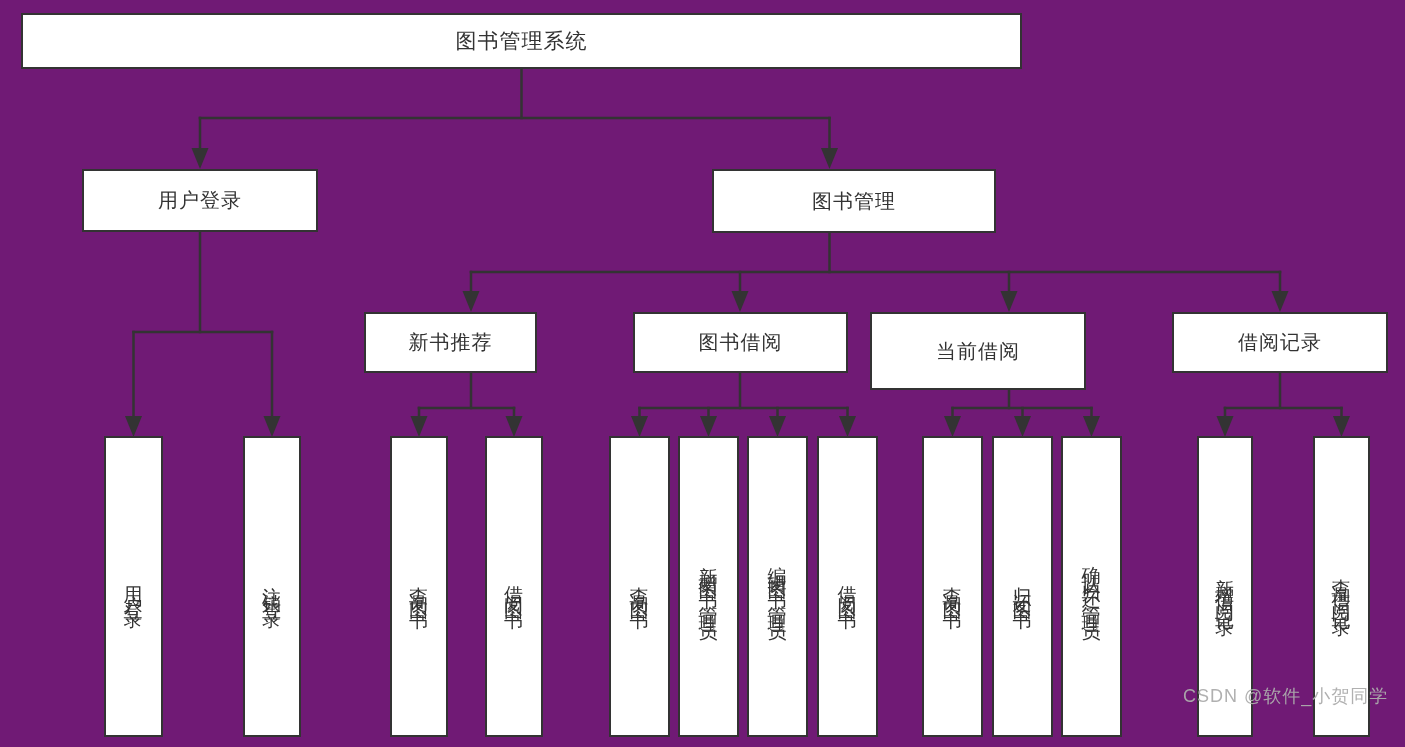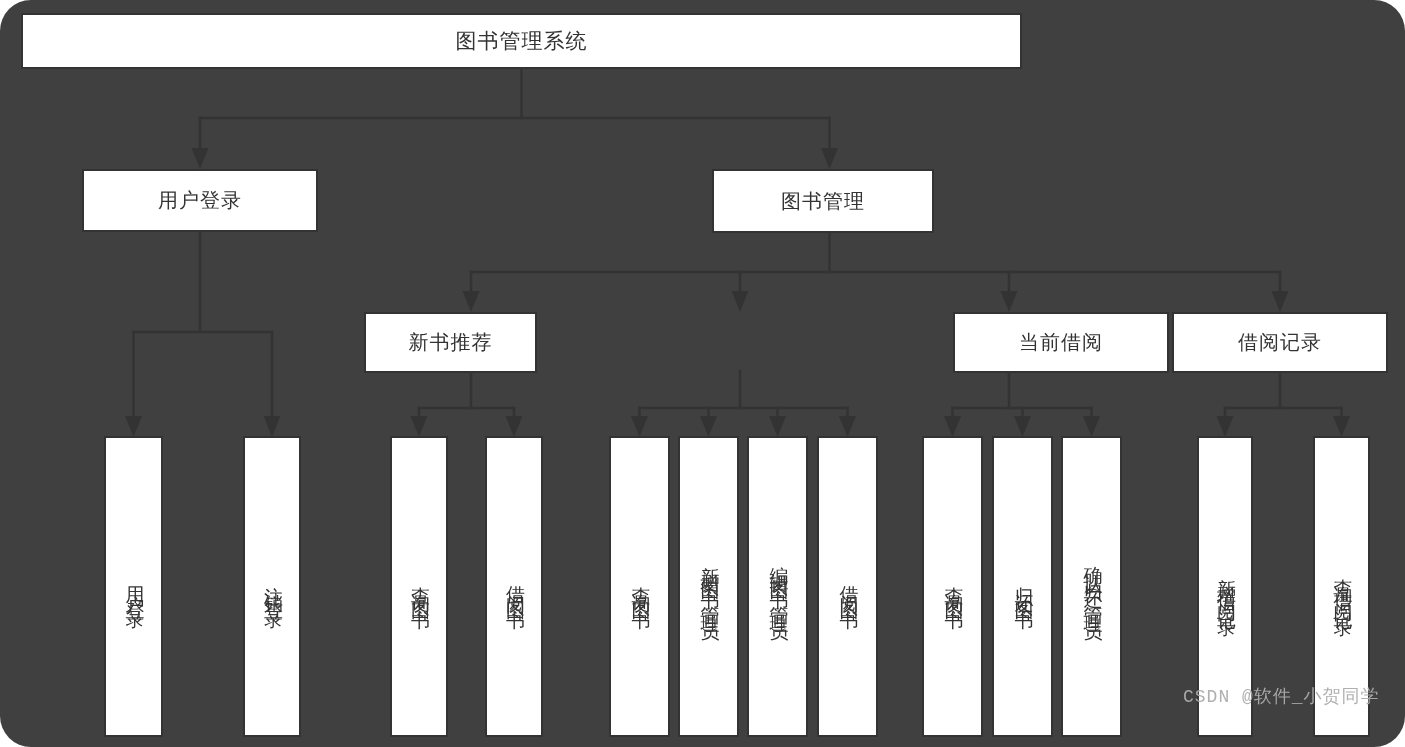--- a/index.html
+++ b/index.html
@@ -1,23 +1,22 @@
 <!DOCTYPE html>
 <html><head>
 <meta charset="utf-8">
 <style>
   html, body { margin: 0; padding: 0; background: #ffffff; }
   .stage {
     position: relative;
     width: 1405px;
     height: 747px;
-    background: #404040;
-    font-family: Liberation Mono, monospace;
+    background: #701a75;
+    font-family: Liberation Sans, sans-serif;
     overflow: hidden;
-    border-radius: 31px;
   }
   svg.connectors {
     position: absolute;
     left: 0; top: 0;
     z-index: 1;
   }
   .node {
     position: absolute;
     box-sizing: border-box;
     background: #ffffff;
@@ -34,24 +33,24 @@
     writing-mode: vertical-rl;
     text-orientation: mixed;
     font-size: 19px;
     line-height: 1;
     letter-spacing: 8px;
     color: #333333;
   }
   
   #n-root  { left: 21px;   top: 13px;  width: 1001px; height: 56px; }
   #n-login { left: 82px;   top: 169px; width: 236px;  height: 63px; }
-  #n-mgmt  { left: 712px;  top: 169px; width: 222px;  height: 64px; }
+  #n-mgmt  { left: 712px;  top: 169px; width: 284px;  height: 64px; }
   #n-rec   { left: 364px;  top: 312px; width: 173px;  height: 61px; }
   #n-bor   { left: 633px;  top: 312px; width: 215px;  height: 61px; }
-  #n-cur   { left: 953px;  top: 312px; width: 216px;  height: 61px; }
+  #n-cur   { left: 870px;  top: 312px; width: 216px;  height: 78px; }
   #n-rcd   { left: 1172px; top: 312px; width: 216px;  height: 61px; }
   
   .vnode { top: 436px; height: 301px; }
   #v1  { left: 104px;  width: 59px; }
   #v2  { left: 243px;  width: 58px; }
   #v3  { left: 390px;  width: 58px; }
   #v4  { left: 485px;  width: 58px; }
   #v5  { left: 609px;  width: 61px; }
   #v6  { left: 678px;  width: 61px; }
   #v7  { left: 747px;  width: 61px; }
@@ -154,20 +153,21 @@
       </g>
     </g>
   </svg>
 
   <div class="node hnode" id="n-root">图书管理系统</div>
 
   <div class="node hnode" id="n-login">用户登录</div>
   <div class="node hnode" id="n-mgmt">图书管理</div>
 
   <div class="node hnode" id="n-rec">新书推荐</div>
+  <div class="node hnode" id="n-bor">图书借阅</div>
   <div class="node hnode" id="n-cur">当前借阅</div>
   <div class="node hnode" id="n-rcd">借阅记录</div>
 
   <div class="node vnode" id="v1">
     <span class="vtext">用户登录</span>
   </div>
   <div class="node vnode" id="v2">
     <span class="vtext">注销登录</span>
   </div>
   <div class="node vnode" id="v3">

